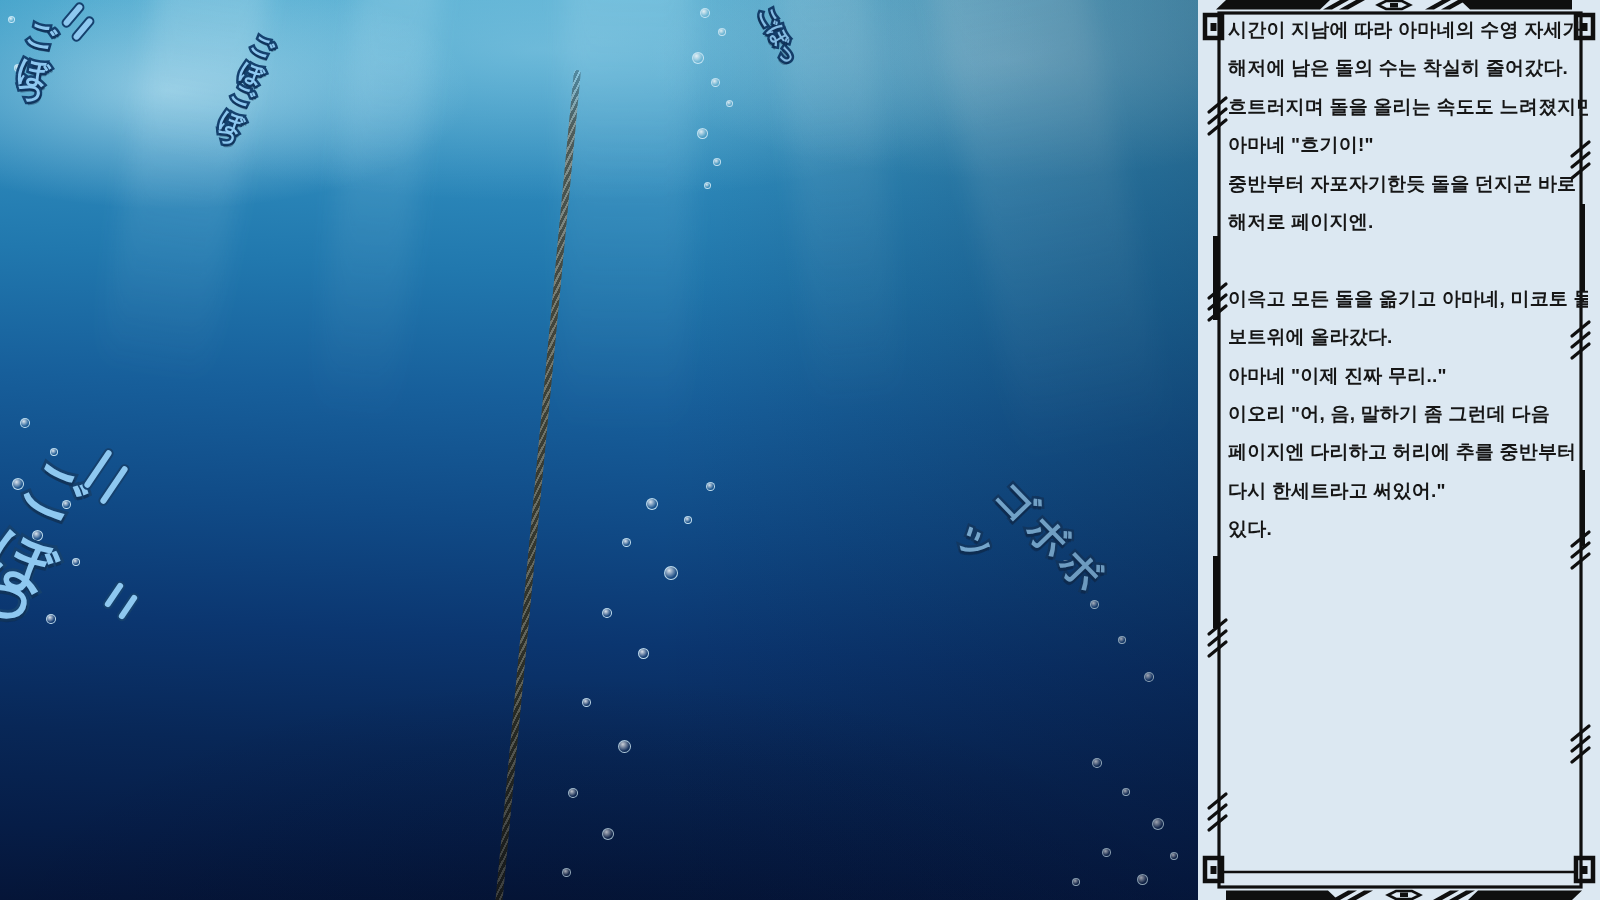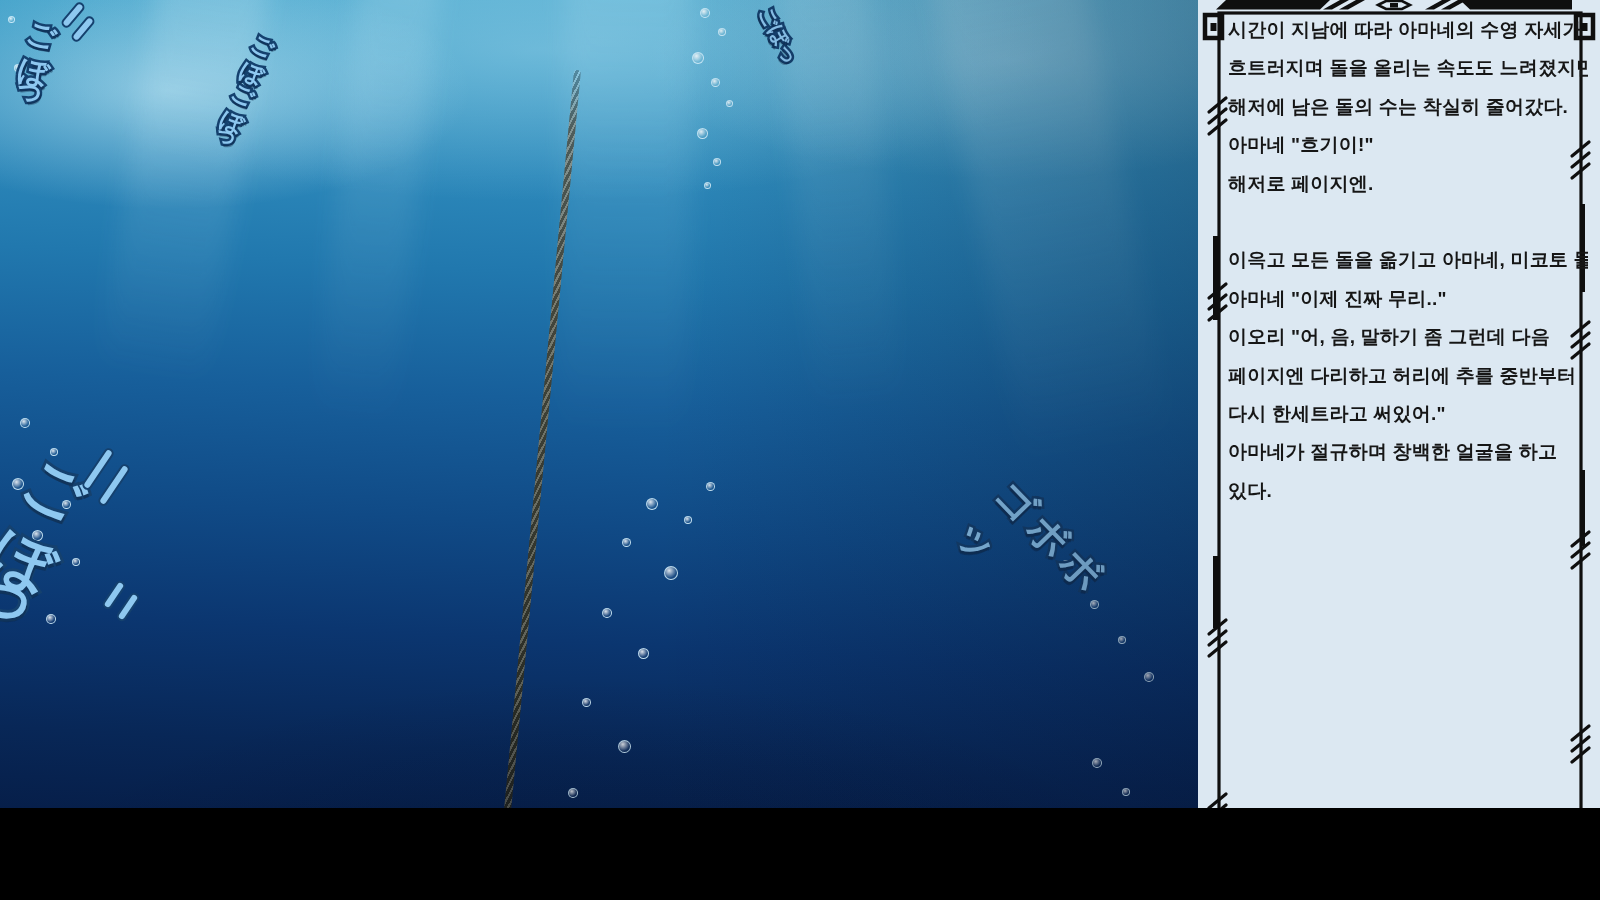--- a/index.html
+++ b/index.html
@@ -1,16 +1,16 @@
 <!DOCTYPE html>
 <html><head>
 <meta charset="utf-8">
 <style>
   html,body{margin:0;padding:0;background:#000;}
-  .stage{position:relative;width:1600px;height:808px;overflow:hidden;
+  .stage{position:relative;width:1600px;height:900px;overflow:hidden;
          font-family:"Liberation Sans","DejaVu Sans",sans-serif;}
 
   
   .scene{position:absolute;left:0;top:0;width:1198px;height:900px;overflow:hidden;
     background:
       radial-gradient(ellipse 430px 170px at 170px 90px, rgba(205,238,248,.55), rgba(205,238,248,0) 70%),
       radial-gradient(ellipse 720px 210px at 540px 50px, rgba(165,218,238,.45), rgba(165,218,238,0) 72%),
       radial-gradient(ellipse 520px 170px at 1010px 60px, rgba(175,222,240,.40), rgba(175,222,240,0) 70%),
       linear-gradient(183deg,#54afd2 0%,#3d9dc7 10%,#2c88ba 22%,#2178ae 32%,#175f9b 45%,
                       #104a86 58%,#0b3670 70%,#082757 82%,#061d47 92%,#051538 100%);}
@@ -171,27 +171,28 @@
       <use href="#hatch" transform="translate(374,530)"></use>
       <use href="#hatch" transform="translate(374,724)"></use>
       <rect x="15" y="236" width="5" height="84" fill="#0f0f0f"></rect>
       <rect x="15" y="556" width="5" height="72" fill="#0f0f0f"></rect>
       <rect x="382" y="204" width="5" height="88" fill="#0f0f0f"></rect>
       <rect x="382" y="470" width="5" height="76" fill="#0f0f0f"></rect>
     </svg>
 
     <div class="ptext">
       <div class="pline">시간이 지남에 따라 아마네의 수영 자세가</div>
+      <div class="pline">해저에 남은 돌의 수는 착실히 줄어갔다.</div>
       <div class="pline">흐트러지며 돌을 올리는 속도도 느려졌지만</div>
-      <div class="pline">해저에 남은 돌의 수는 착실히 줄어갔다.</div>
       <div class="pline">아마네 "흐기이!"</div>
+      <div class="pline">중반부터 자포자기한듯 돌을 던지곤 바로</div>
       <div class="pline">해저로 페이지엔.</div>
       <div class="pline"></div>
       <div class="pline">이윽고 모든 돌을 옮기고 아마네, 미코토 둘은</div>
+      <div class="pline">보트위에 올라갔다.</div>
       <div class="pline">아마네 "이제 진짜 무리.."</div>
       <div class="pline">이오리 "어, 음, 말하기 좀 그런데 다음</div>
       <div class="pline">페이지엔 다리하고 허리에 추를 중반부터</div>
       <div class="pline">다시 한세트라고 써있어."</div>
-      <div class="pline">아마네가 절규하며 창백한 얼굴을 하고</div>
       <div class="pline">있다.</div>
     </div>
   </aside>
 </div>
 
 </body></html>

